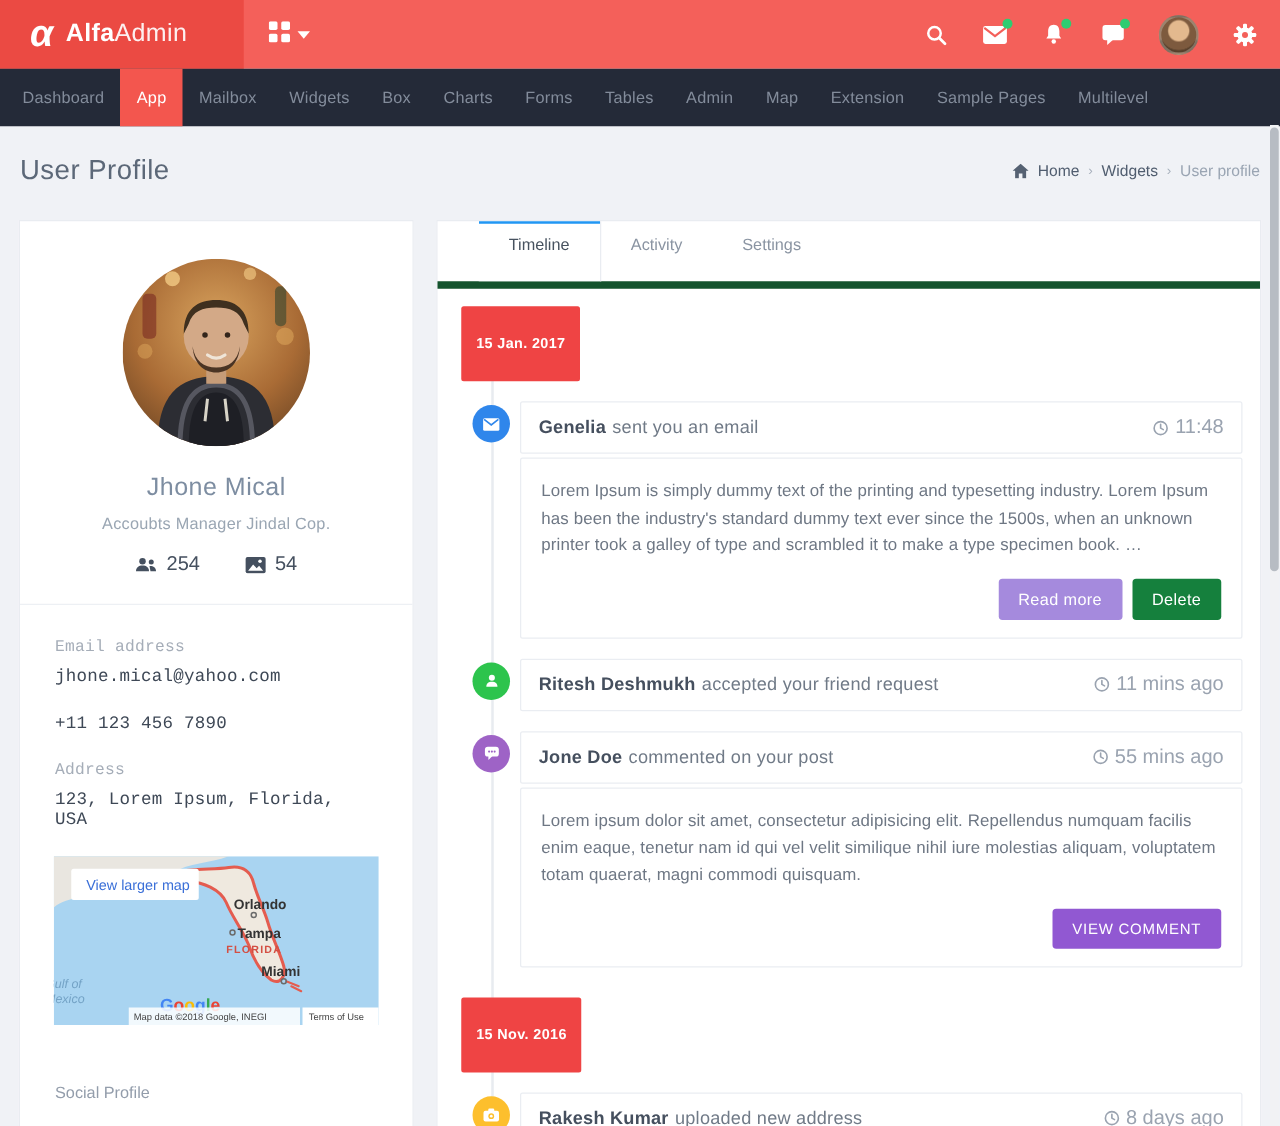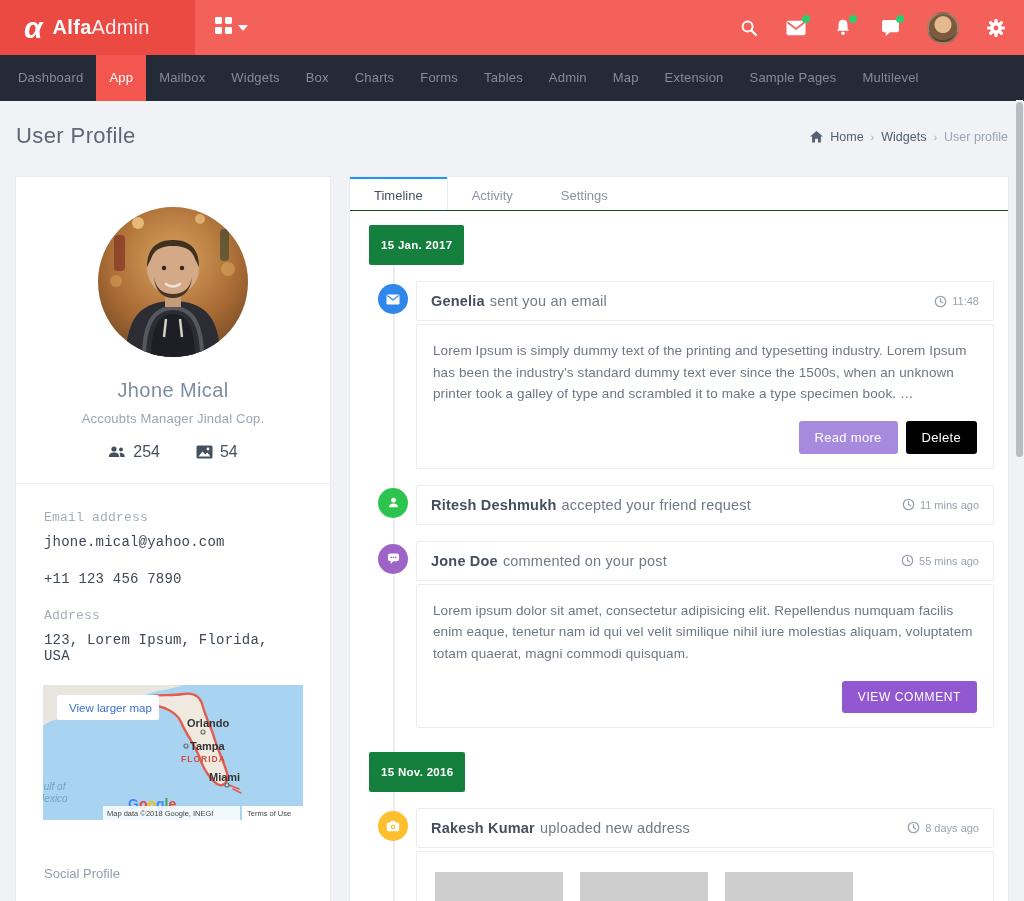--- a/index.html
+++ b/index.html
@@ -46,41 +46,41 @@
   .stat { display:flex; align-items:center; gap:7px; font-size:16px; color:#45505f; }
   .divider { margin-top:22px; border-top:1px solid #edf0f4; }
   .fields { padding:26px 28px 0; text-align:left;font-family:Liberation Mono, monospace; }
   .field-label { font-size:13px; color:#a5adb8; margin-bottom:9px; letter-spacing:.2px; }
   .field-value { font-size:14px; color:#3e4856; margin-bottom:21px; letter-spacing:.2px; }
   .map-wrap { margin:10px auto 0; width:260px; height:135px; position:relative; }
   .social-label { margin-top:46px; padding-left:28px; text-align:left; font-size:13px; color:#939dab; }
 
   
   .timeline-card { position:absolute; left:349px; top:176px; width:660px; height:780px; }
-  .tabs { display:flex; border-bottom:1px solid #14532d; height:34px; }
+  .tabs { display:flex; border-bottom:6px solid #14532d; height:54px;padding-left:33px; }
   .tab { padding:0 24px; line-height:38px; font-size:13px; color:#8a94a2; cursor:pointer; }
   .tab.active { color:#47525f; background:#fff; border-right:1px solid #e9ecf1; box-shadow:inset 0 2px 0 #2196f3; }
   .tl { position:relative; padding:14px 14px 20px 0; }
   .tl-line { position:absolute; left:43px; top:50px; bottom:0; width:2px; background:#e8ebf0; }
-  .date-badge { position:relative; z-index:2; display:inline-block; margin-left:19px; background:#15803d; color:#fff; font-size:11.5px; font-weight:bold; letter-spacing:.3px; padding:14px 12px; border-radius:2px; }
+  .date-badge { position:relative; z-index:2; display:inline-block; margin-left:19px; background:#ef4444; color:#fff; font-size:11.5px; font-weight:bold; letter-spacing:.3px; padding:24px 12px; border-radius:2px; }
   .date-badge.second { margin-top:24px; }
   .entry { position:relative; z-index:1; margin-top:16px; display:flex; align-items:flex-start; }
   .entry-icon { width:30px; height:30px; border-radius:50%; margin-left:28px; flex:none; display:flex; align-items:center; justify-content:center; margin-top:3px; }
   .ic-blue { background:#2f86eb; } .ic-green { background:#2dc44d; }
   .ic-purple { background:#9e63c6; } .ic-yellow { background:#fdbf2d; }
   .entry-main { flex:1; margin-left:8px; min-width:0; }
   .entry-head { background:#fff; border:1px solid #eaedf2; border-radius:2px; padding:11px 14px; display:flex; align-items:center; }
   .entry-name { font-weight:bold; font-size:14.5px; color:#454f5e; letter-spacing:.2px; }
   .entry-action { font-size:14.5px; color:#707a87; margin-left:5px; letter-spacing:.2px; }
-  .entry-time { margin-left:auto; color:#9aa3b0; font-size:11px; display:flex; align-items:center; gap:5px; white-space:nowrap;justify-content:space-between; }
+  .entry-time { margin-left:auto; color:#9aa3b0; font-size:16px; display:flex; align-items:center; gap:5px; white-space:nowrap;justify-content:space-between; }
   .entry-body { margin-top:3px; background:#fff; border:1px solid #eaedf2; border-radius:2px; padding:15px 16px 14px; font-size:13.5px; color:#6e7784; line-height:1.6; letter-spacing:.1px; }
   .body-actions { display:flex; justify-content:flex-end; gap:8px; margin-top:16px; }
   .btn { border:none; color:#fff; font-size:13px; padding:9px 16px; border-radius:3px; cursor:pointer; font-family:inherit; letter-spacing:.3px; }
   .btn-readmore { background:#a58add; }
-  .btn-delete { background:#000000; }
+  .btn-delete { background:#15803d; }
   .btn-view { background:#9158d2; font-size:12px; letter-spacing:.6px; }
   .photos { display:flex; flex-wrap:wrap; gap:17px; max-width:450px; padding:5px 0 10px 2px; }
   .photo { width:128px; height:87px; background:#cecece; color:#969696; display:flex; align-items:center; justify-content:center; font-size:13px; }
 
   
   .scrollbar-track { position:absolute; right:1px; top:100px; width:7px; height:801px; background:#f1f2f4; z-index:9; }
   .scrollbar-thumb { position:absolute; top:2px; left:0; width:7px; height:355px; border-radius:4px; background:#b7bcc3; }
 </style>
 </head>
 <body>

